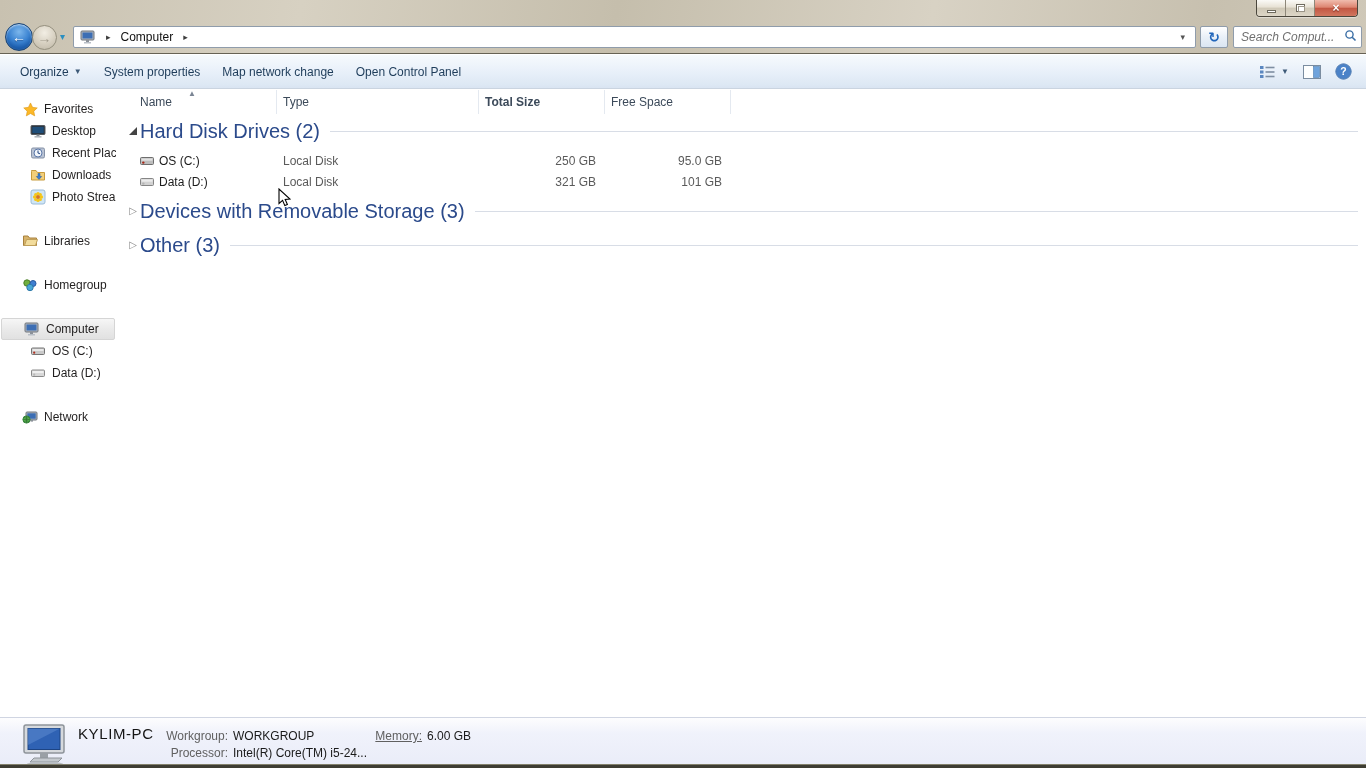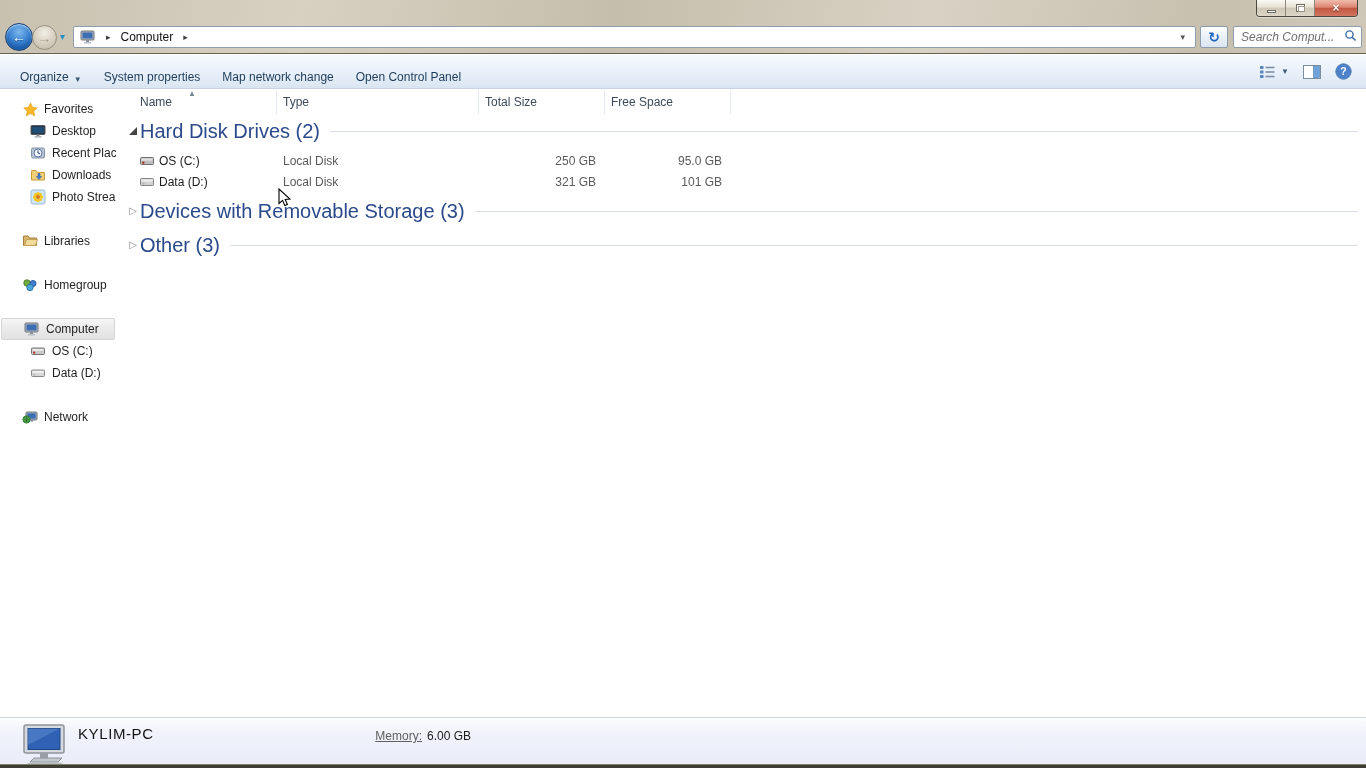--- a/index.html
+++ b/index.html
@@ -53,21 +53,21 @@
     background:#fff; border:1px solid #8f9cab; border-radius:2px;
     display:flex; align-items:center; padding:0 4px 0 7px; }
   .search-input { flex:1; border:none; outline:none; font-style:italic; color:#707070;
     font-size:12px; font-family:inherit; background:transparent; width:90px; }
   .search-input::placeholder { color:#707070; font-style:italic; }
 
   
   .toolbar { position:absolute; top:55px; left:0; right:0; height:34px;
     background:linear-gradient(#f6fafd,#eaf1fa 45%,#dde8f4 90%,#d9e4f2);
     border-bottom:1px solid #cad4e0; display:flex; align-items:center; }
-  .tb-item { color:#1e3c5a; padding:0 11px; height:24px; display:flex; align-items:flex-end; gap:5px; white-space:nowrap; }
+  .tb-item { color:#1e3c5a; padding:0 11px; height:24px; display:flex; align-items:center; gap:5px; white-space:nowrap; }
   .tb-item:first-child { margin-left:9px; }
   .tb-caret { font-size:8px; color:#3d5a78; }
   .tb-right { margin-left:auto; display:flex; align-items:center; gap:14px; padding-right:14px; }
   .tb-icon-btn { display:flex; align-items:center; gap:5px; }
 
   
   .body { position:absolute; top:90px; left:0; width:1366px; height:622px; background:#fff; }
 
   
   .sidebar { position:absolute; left:0; top:0; width:116px; height:100%; overflow:hidden; }
@@ -75,21 +75,21 @@
   .sb-section > .sb-ico { margin-left:22px; }
   .sb-child   > .sb-ico { margin-left:30px; }
   .sb-ico { width:16px; height:16px; flex:none; margin-right:6px; display:flex; align-items:center; justify-content:center; }
   .sb-label { color:#211f1f; }
   .sb-gap { height:22px; }
   .sb-selected { background:linear-gradient(#f6f6f6,#eaeaea 50%,#e1e1e1); border:1px solid #d5d5d5; border-radius:2px; margin:0 1px; }
   .sidebar-pad { height:8px; }
 
   
   .main { position:absolute; left:116px; top:0; right:0; height:100%; }
-  .col-name { width:161px; } .col-type { width:202px; } .col-size { width:126px; } .col-free { width:126px; }
+  .col-name { width:161px; } .col-type { width:202px; } .col-size { width:126px;font-weight:bold; } .col-free { width:126px; }
 
   .header-row { display:flex; height:24px; align-items:center; position:relative; }
   .hdr-cell { height:100%; display:flex; align-items:center; color:#3c4a5a; border-right:1px solid #e4e9f0; padding-left:6px; position:relative; }
   .hdr-cell.col-name { padding-left:24px; }
   .sort-arrow { position:absolute; top:-1px; left:72px; font-size:8px; color:#7a8594; }
 
   .group-header { display:flex; align-items:center; height:26px; margin-top:4px; }
   .gh-twisty { width:12px; margin-left:11px; flex:none; display:flex; align-items:center; justify-content:center; }
   .tw-expanded { width:8px; height:8px; background:#444; clip-path:polygon(100% 0,100% 100%,0 100%); }
   .tw-collapsed { color:#8a8a8a; font-size:10px; line-height:1; }
@@ -442,20 +442,30 @@
           <rect x="6" y="2" width="40" height="28" rx="2" fill="#d6d9dd" stroke="#8e949a" stroke-width="1.5"></rect>
           <rect x="10" y="5.5" width="32" height="21" fill="#2f62b4"></rect>
           <rect x="10" y="5.5" width="32" height="21" fill="none" stroke="#1d4484"></rect>
           <path d="M10 5.5 L42 5.5 L10 22 Z" fill="#5d8ad0" opacity=".55"></path>
           <rect x="22" y="30" width="8" height="5" fill="#9aa0a6"></rect>
           <path d="M12 39 L40 39 L44 35 L16 35 Z" fill="#c4c9ce" stroke="#8e949a"></path>
           <ellipse cx="27" cy="41" rx="18" ry="2.2" fill="#b8bdc2"></ellipse>
         </svg>
     </div>
     <div class="dt-name">KYLIM-PC</div>
+    <div class="dt-grid">
+      <div class="dt-line">
+        <span class="dt-label">Workgroup:</span>
+        <span class="dt-value">WORKGROUP</span>
+      </div>
+      <div class="dt-line">
+        <span class="dt-label">Processor:</span>
+        <span class="dt-value">Intel(R) Core(TM) i5-24...</span>
+      </div>
+    </div>
     <div class="dt-mem">
       <span class="dt-label">Memory:</span>
       <span class="dt-value">6.00 GB</span>
     </div>
   </div>
 
   <div class="taskbar-strip"></div>
 
   <div class="cursor">
     <svg width="13" height="20" viewBox="0 0 13 20">

